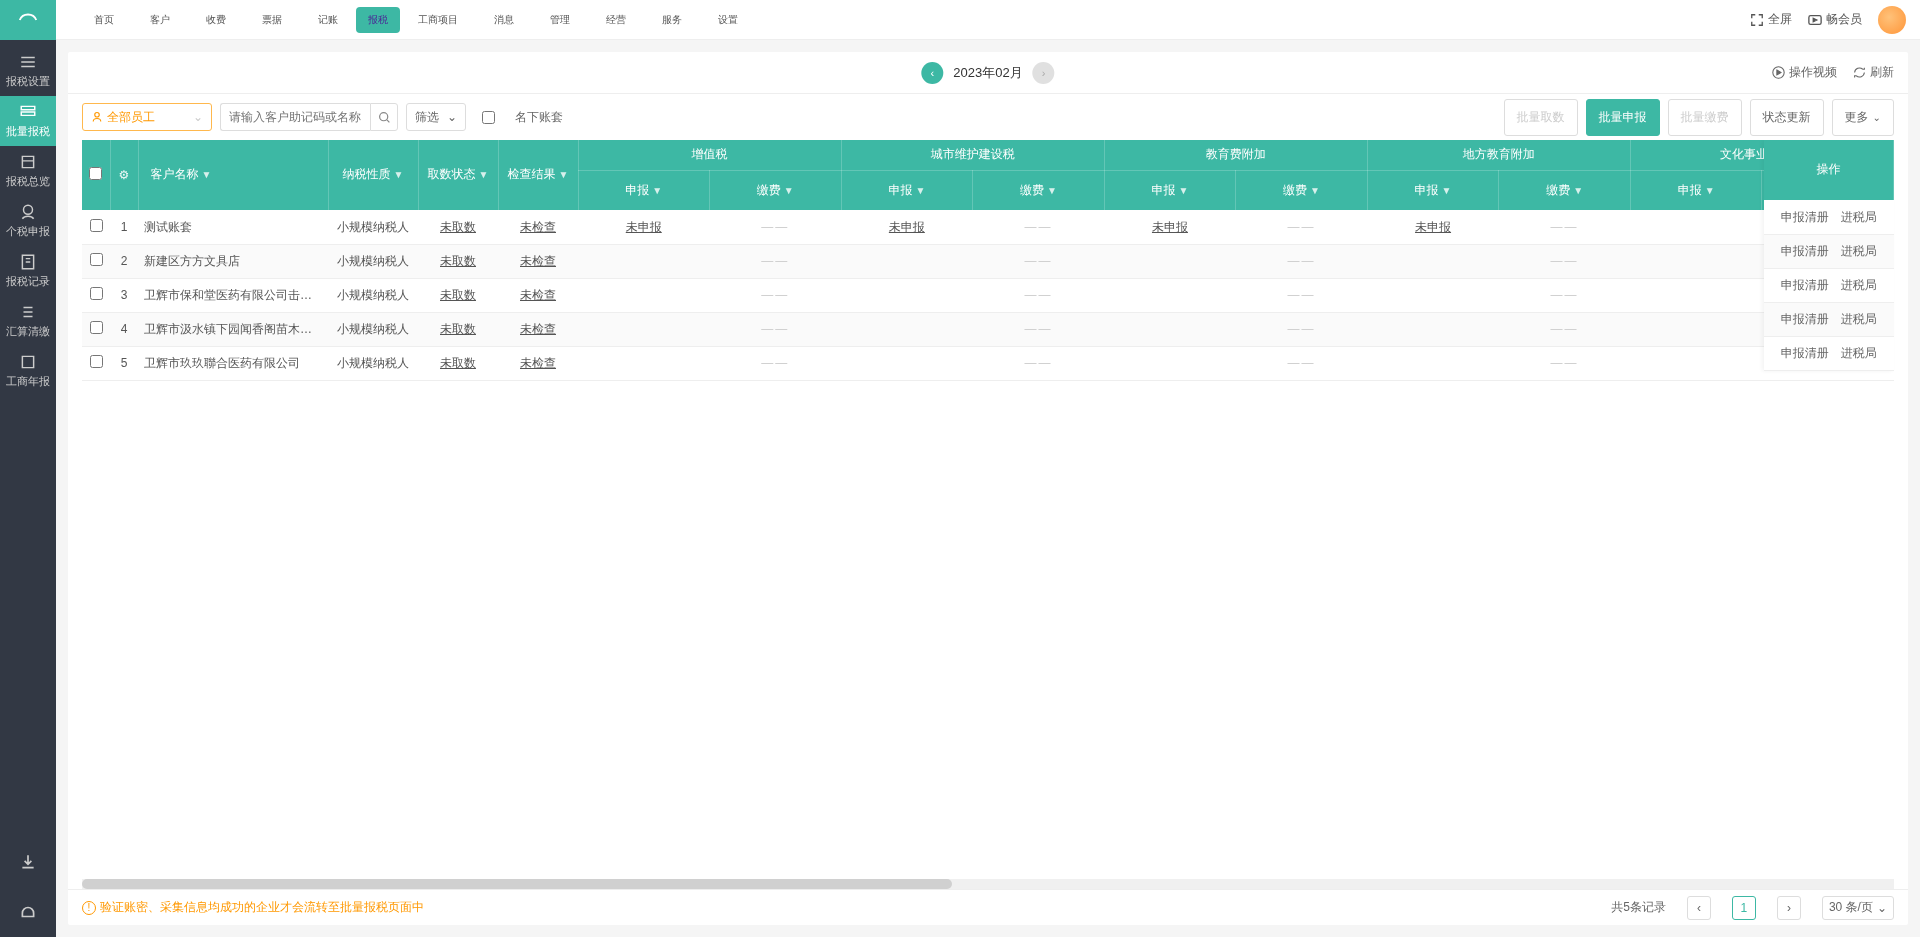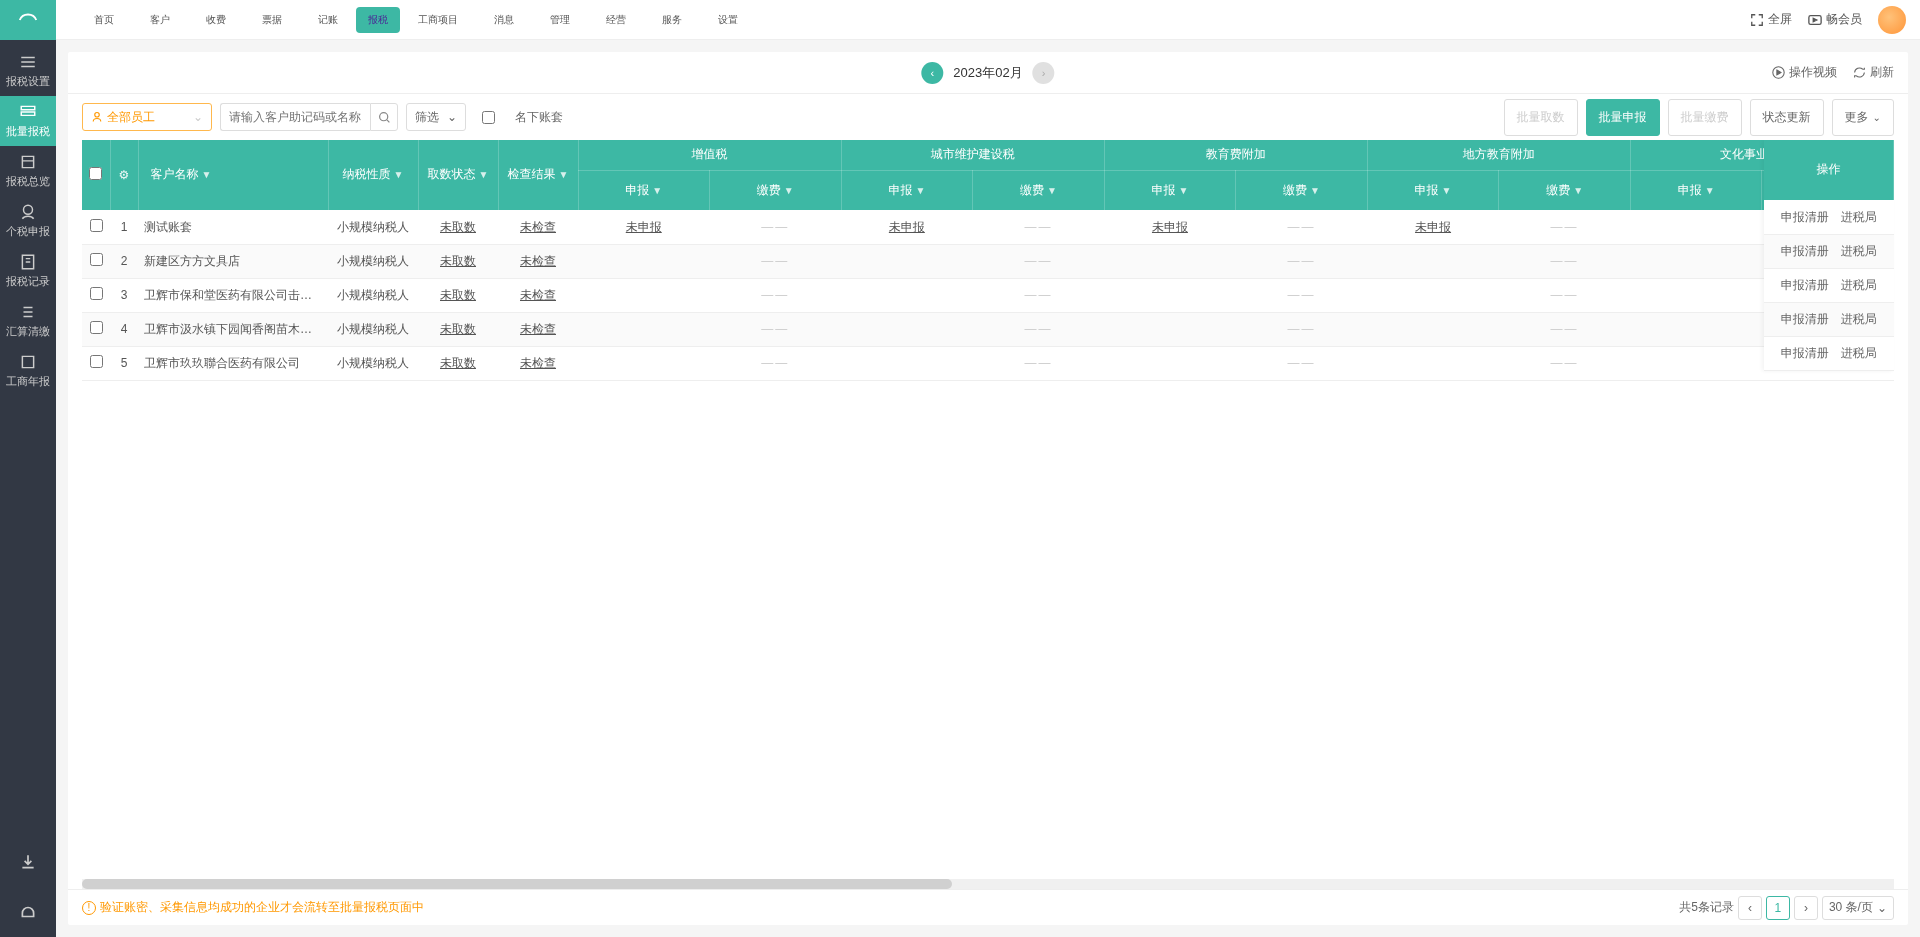--- a/index.html
+++ b/index.html
@@ -71,21 +71,21 @@
     .frozen-right { position: absolute; right: 14px; top: 0; width: 130px; background: #fff; box-shadow: -2px 0 4px rgba(0,0,0,0.05); }
     .frozen-right th { background: #3db8a4; }
     .act-link { color: #666; cursor: pointer; margin: 0 6px; }
     .scroll-track { height: 10px; background: #f0f0f0; margin: 0 14px; position: relative; }
     .scroll-thumb { position: absolute; left: 0; width: 48%; height: 100%; background: #d0d0d0; border-radius: 5px; }
 
     
     .footer { display: flex; align-items: center; height: 36px; padding: 0 14px; border-top: 1px solid #eee; }
     .notice { color: #ff9800; font-size: 12px; display: flex; align-items: center; gap: 4px; }
     .notice-icn { width: 14px; height: 14px; border: 1px solid #ff9800; border-radius: 50%; display: inline-flex; align-items: center; justify-content: center; font-size: 10px; }
-    .pager { margin-left: auto; display: flex; align-items: center; gap: 4px; color: #666; }
+    .pager { margin-left: auto; display: flex; align-items: center; gap: 21px; color: #666; }
     .pg-btn { width: 24px; height: 24px; border: 1px solid #ddd; border-radius: 3px; display: flex; align-items: center; justify-content: center; cursor: pointer; }
     .pg-btn.current { border-color: #3db8a4; color: #3db8a4; }
     .pg-size { border: 1px solid #ddd; height: 24px; padding: 0 6px; border-radius: 3px; display: flex; align-items: center; gap: 4px; cursor: pointer; }
   </style>
 </head>
 <body>
 
 <div class="topnav">
   <div class="logo-box">
     <svg viewBox="0 0 24 24" fill="none" stroke="#fff" stroke-width="2">

